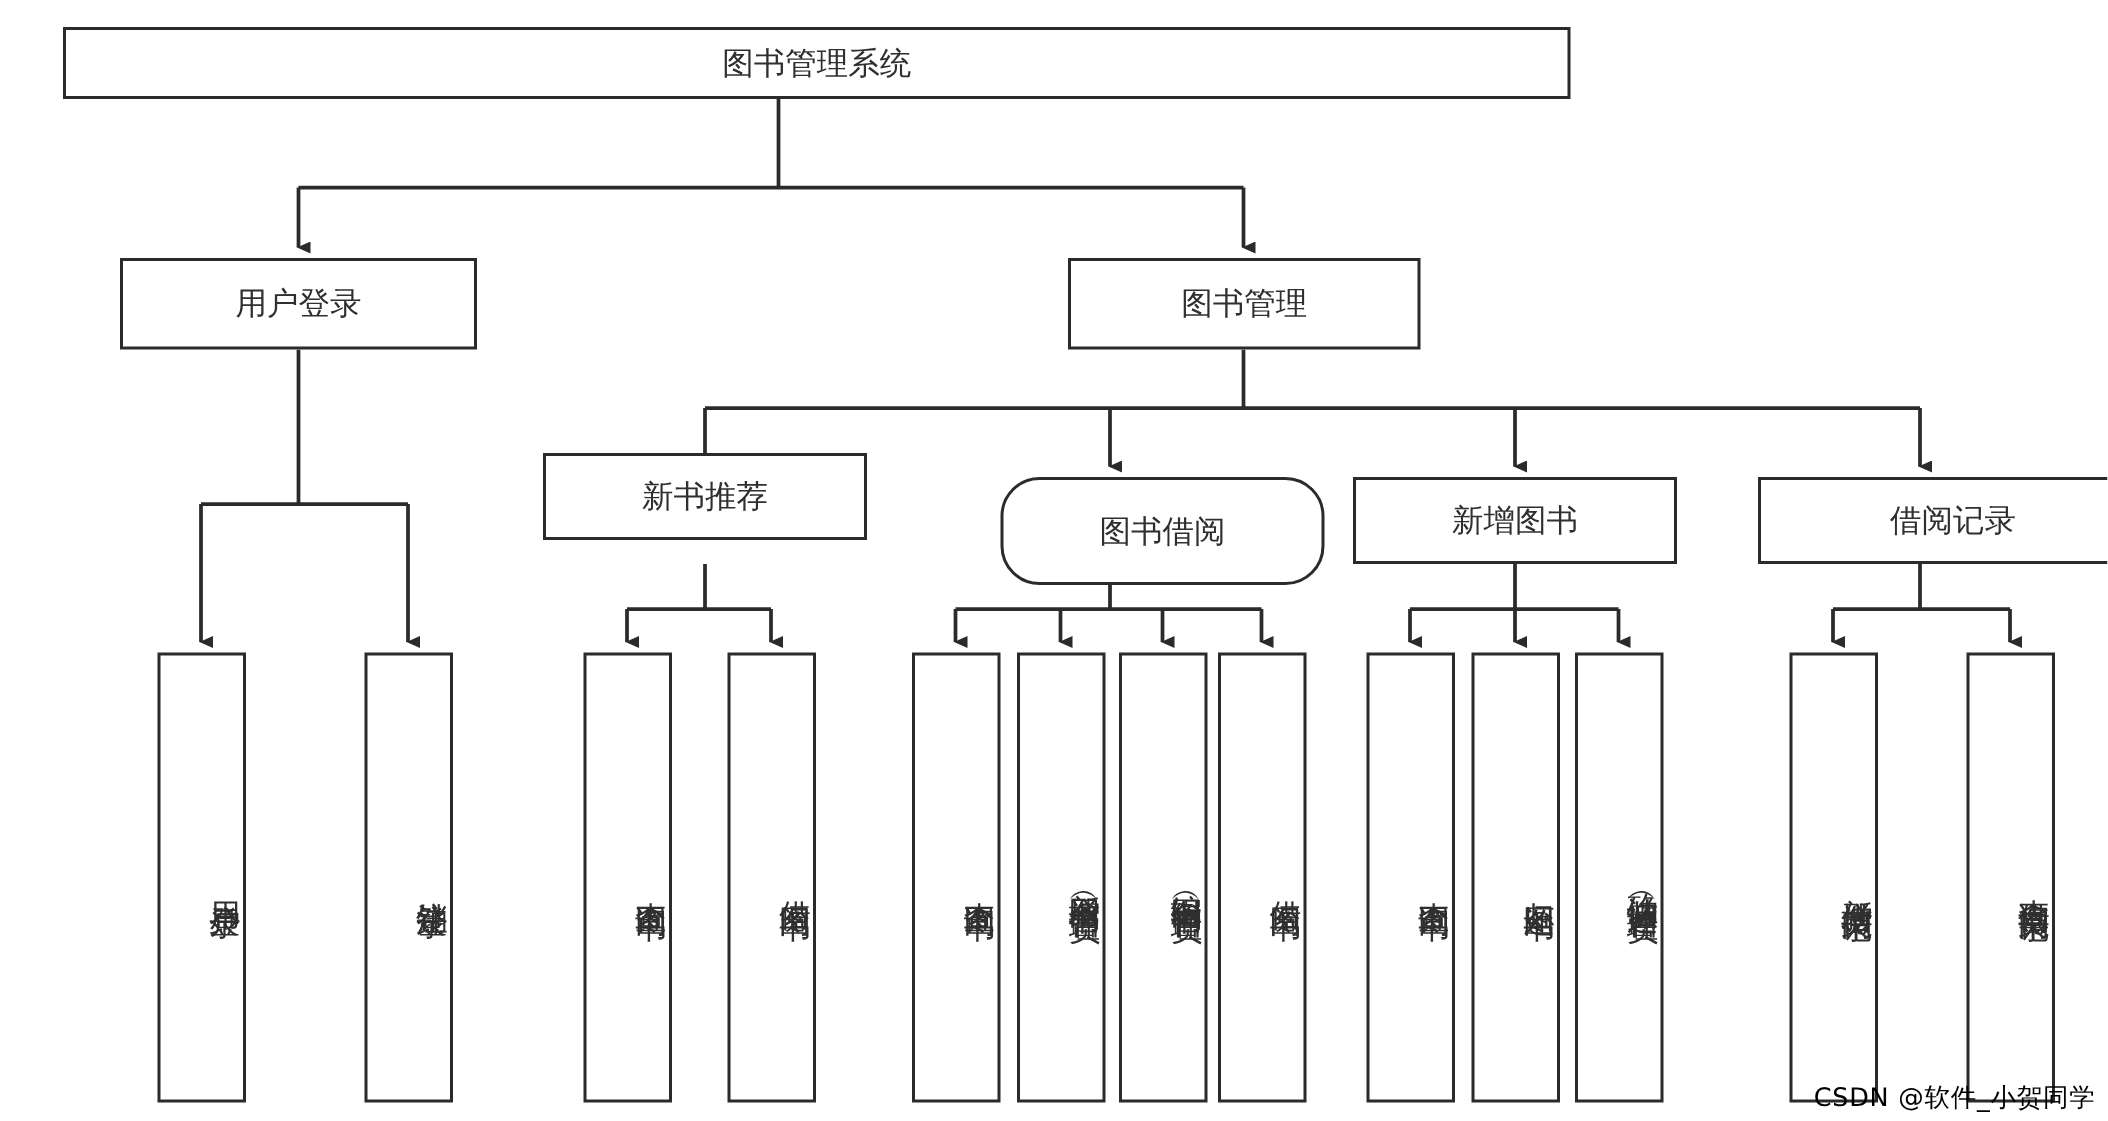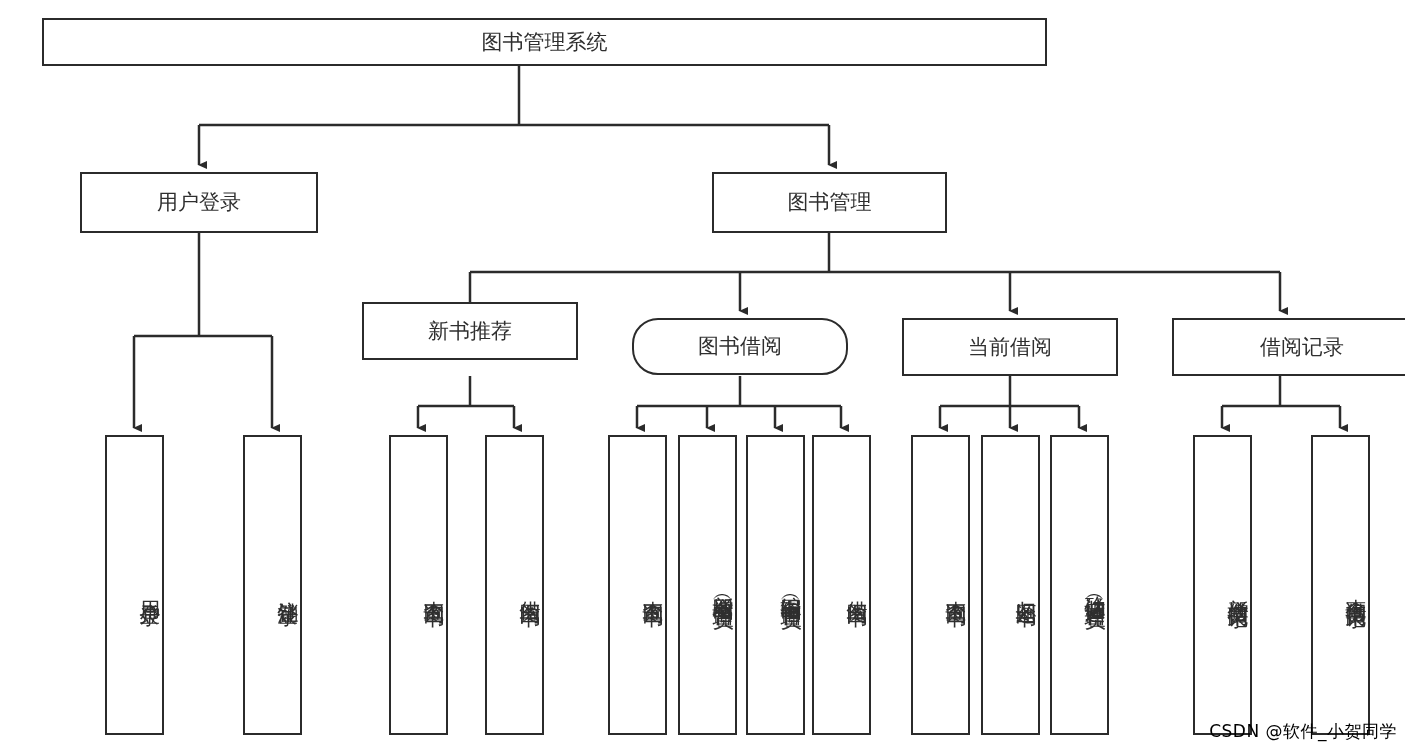--- a/index.html
+++ b/index.html
@@ -132,25 +132,25 @@
   <div class="node h" style="left:80px; top:172px; width:238px; height:61px;">
     <span>用户登录</span>
   </div>
   <div class="node h" style="left:712px; top:172px; width:235px; height:61px;">
     <span>图书管理</span>
   </div>
 
   <div class="node h" style="left:362px; top:302px; width:216px; height:58px;">
     <span>新书推荐</span>
   </div>
-  <div class="node h" style="left:632px; top:318px; width:216px; height:57px;border-radius:26px;">
+  <div class="node h" style="left:667px; top:318px; width:216px; height:72px;border-radius:26px;">
     <span>图书借阅</span>
   </div>
   <div class="node h" style="left:902px; top:318px; width:216px; height:58px;">
-    <span>当前借阅</span>
+    <span>新增图书</span>
   </div>
   <div class="node h" style="left:1172px; top:318px; width:260px; height:58px;">
     <span>借阅记录</span>
   </div>
 
   <div class="node v" style="left:105px; top:435px; width:59px; height:300px;">
     <span class="vtext">用户登录</span>
   </div>
   <div class="node v" style="left:243px; top:435px; width:59px; height:300px;">
     <span class="vtext">注销登录</span>

